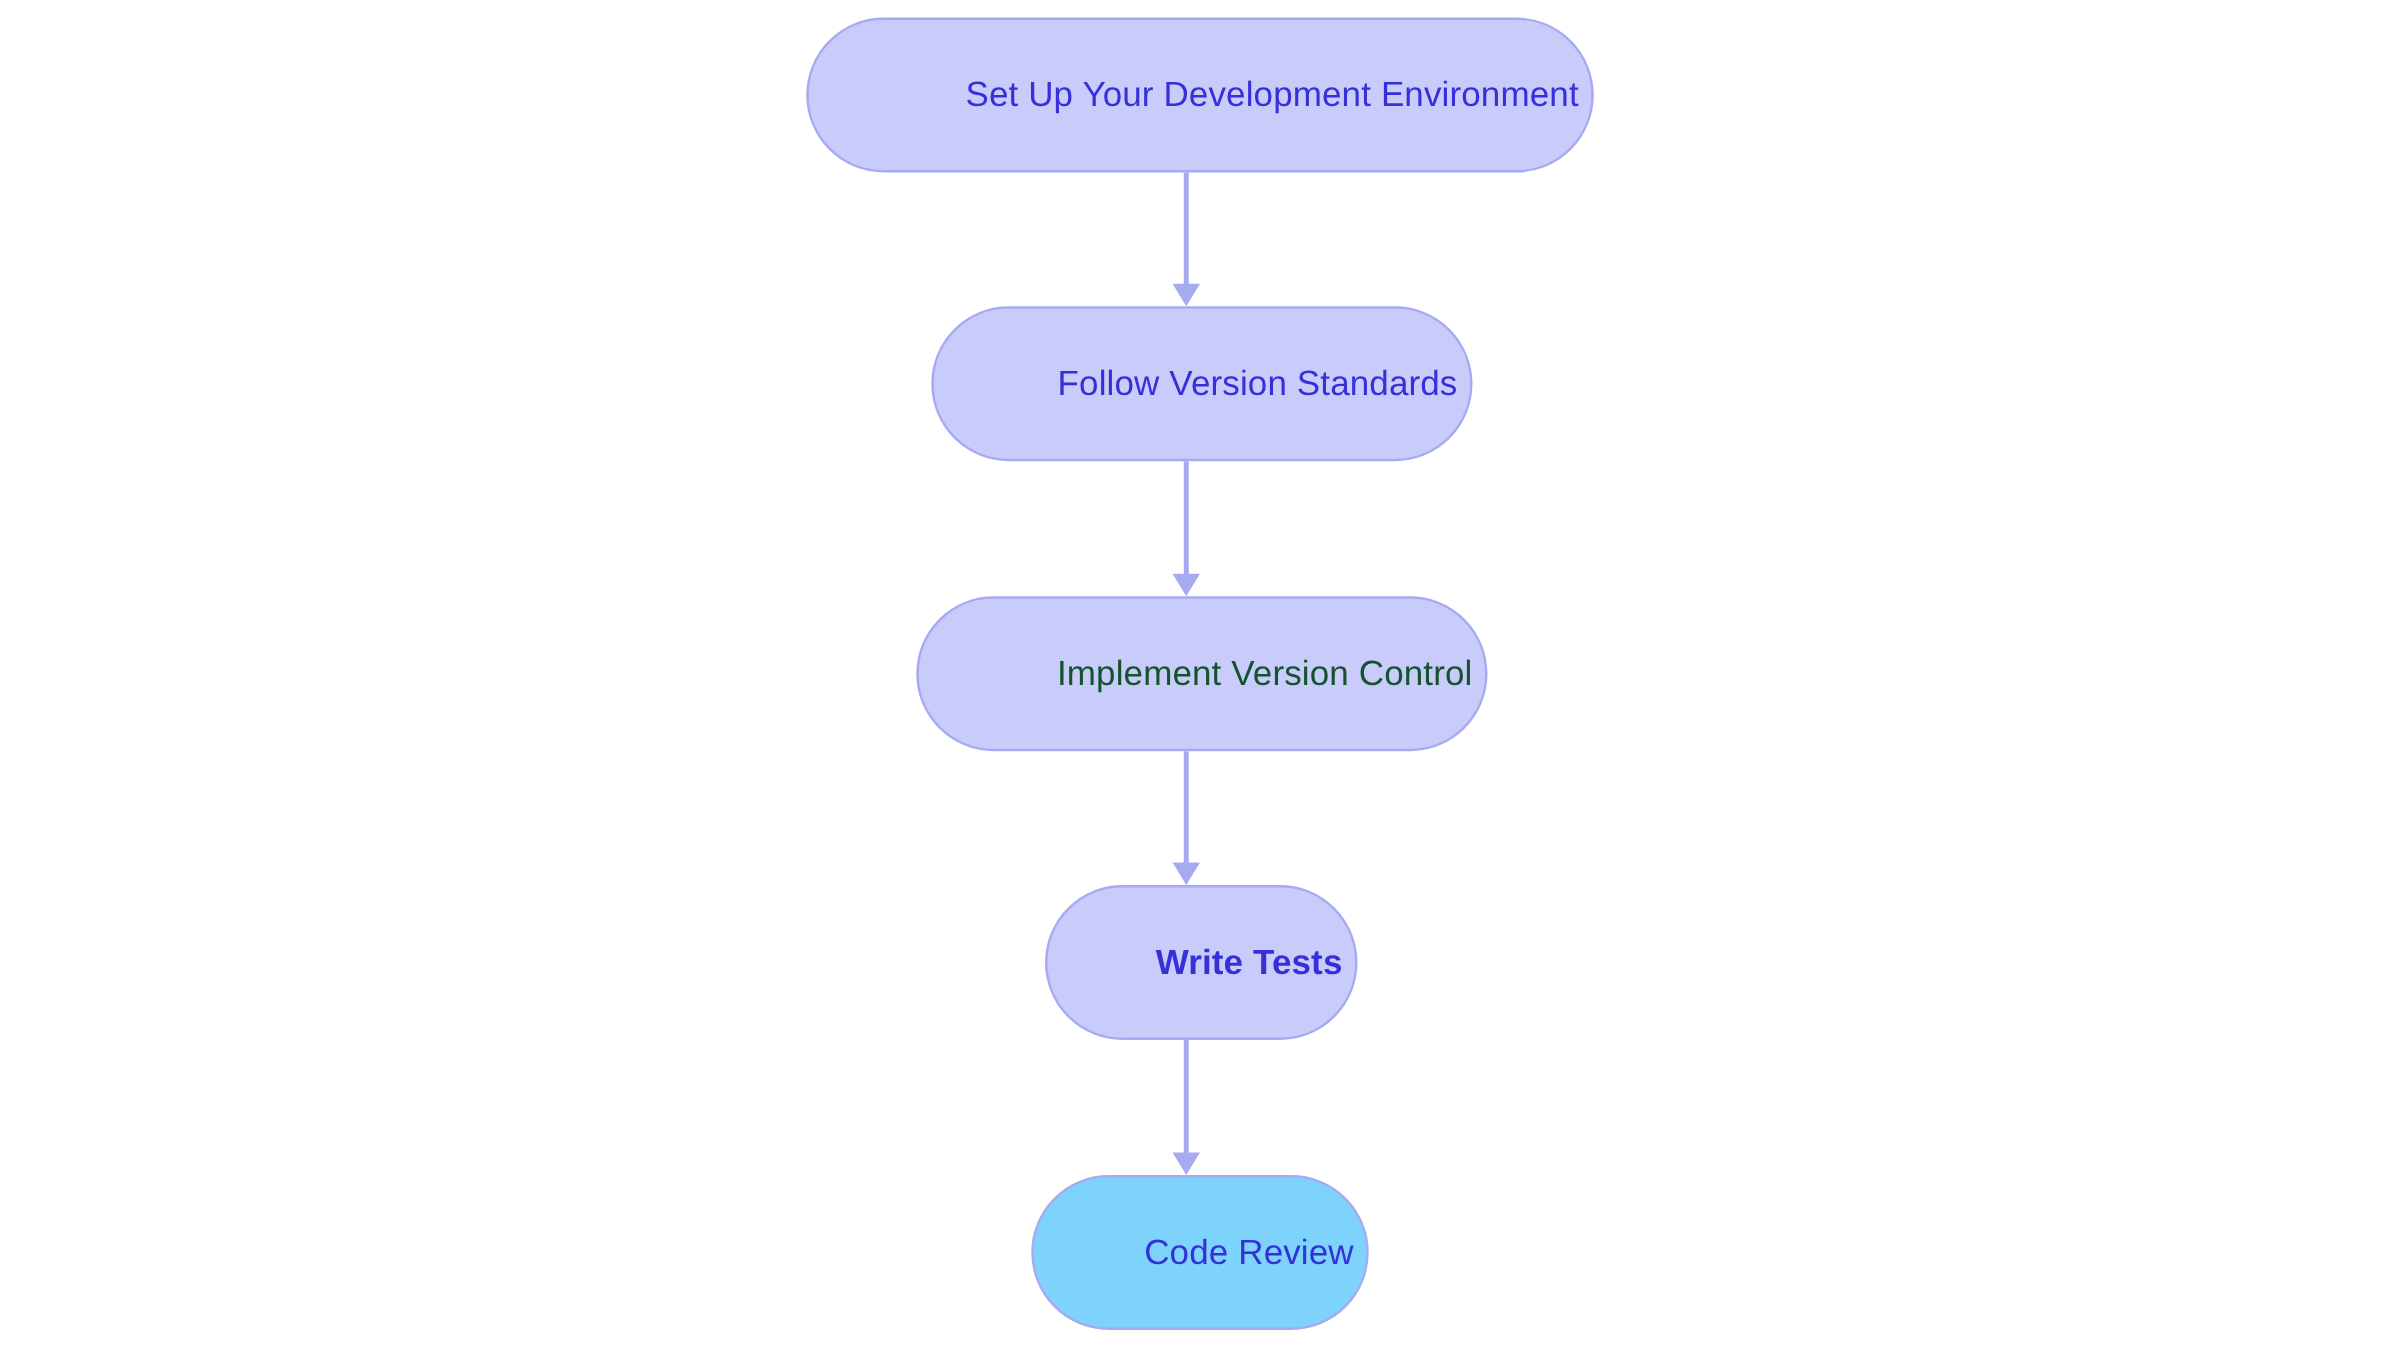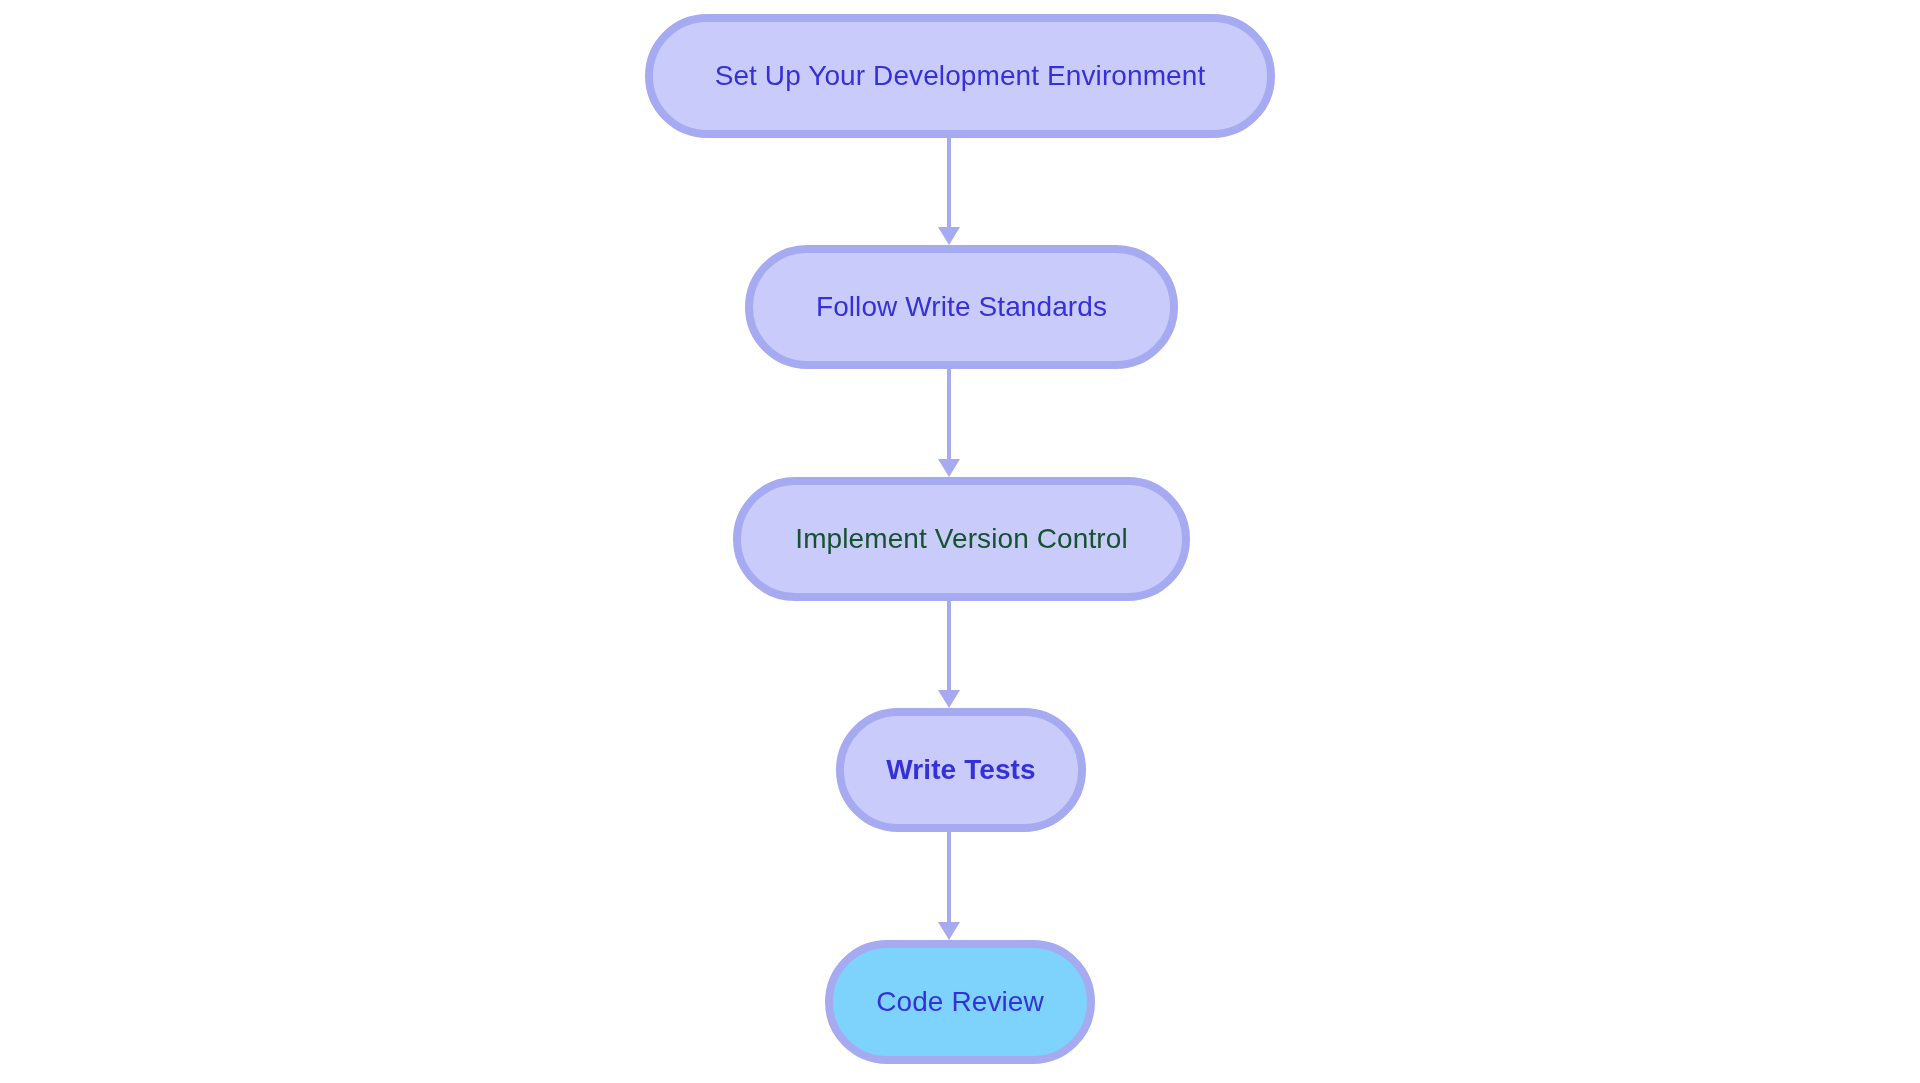--- a/index.html
+++ b/index.html
@@ -16,23 +16,23 @@
     width: 1920px;
     height: 1083px;
     background: #ffffff;
     overflow: hidden;
   }
   .flow-node {
     position: absolute;
     box-sizing: border-box;
     display: flex;
     align-items: center;
-    justify-content: center;
+    justify-content: flex-end;
     background: #c9ccfb;
-    border: 8px solid #000000;
+    border: 2px solid #000000;
     border-radius: 9999px;
     color: #3530d8;
     font-size: 28px;
     font-weight: 400;
     letter-spacing: 0.1px;
     line-height: 1;
     white-space: nowrap;
     user-select: none;
   }
   .flow-node .node-label {
@@ -58,21 +58,21 @@
   </div>
 
   <div class="connector" id="edge-1" style="left: 938px; top: 138px; width: 22px; height: 107px;">
     <svg width="22" height="107" viewBox="0 0 22 107" preserveAspectRatio="none">
       <line class="edge-line" x1="11" y1="0" x2="11" y2="90" stroke="#a6aaf1" stroke-width="4"></line>
       <polygon class="edge-head" points="0,89 22,89 11,107" fill="#a6aaf1"></polygon>
     </svg>
   </div>
 
   <div class="flow-node" id="node-2" style="left: 745px; top: 245px; width: 433px; height: 124px; background: rgb(201, 204, 251); border-color: rgb(166, 170, 241); color: rgb(53, 48, 216);">
-    <span class="node-label">Follow Write Standards</span>
+    <span class="node-label">Follow Version Standards</span>
   </div>
 
   <div class="connector" id="edge-2" style="left: 938px; top: 369px; width: 22px; height: 108px;">
     <svg width="22" height="108" viewBox="0 0 22 108" preserveAspectRatio="none">
       <line class="edge-line" x1="11" y1="0" x2="11" y2="91" stroke="#a6aaf1" stroke-width="4"></line>
       <polygon class="edge-head" points="0,90 22,90 11,108" fill="#a6aaf1"></polygon>
     </svg>
   </div>
 
   <div class="flow-node" id="node-3" style="left: 733px; top: 477px; width: 457px; height: 124px; background: rgb(201, 204, 251); border-color: rgb(166, 170, 241); color: #14532d;">

